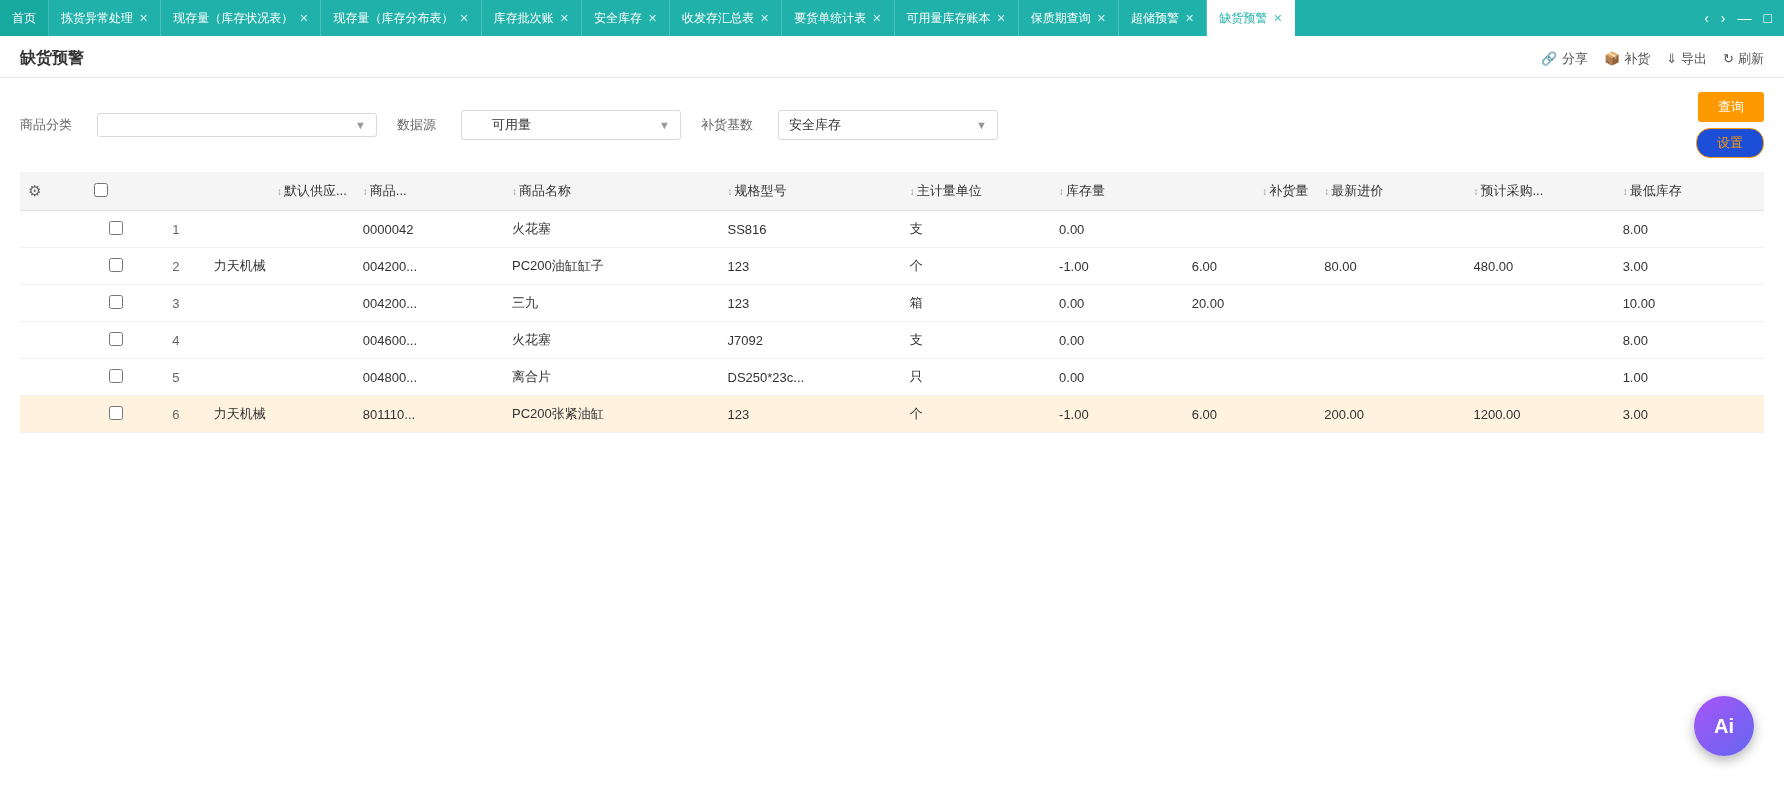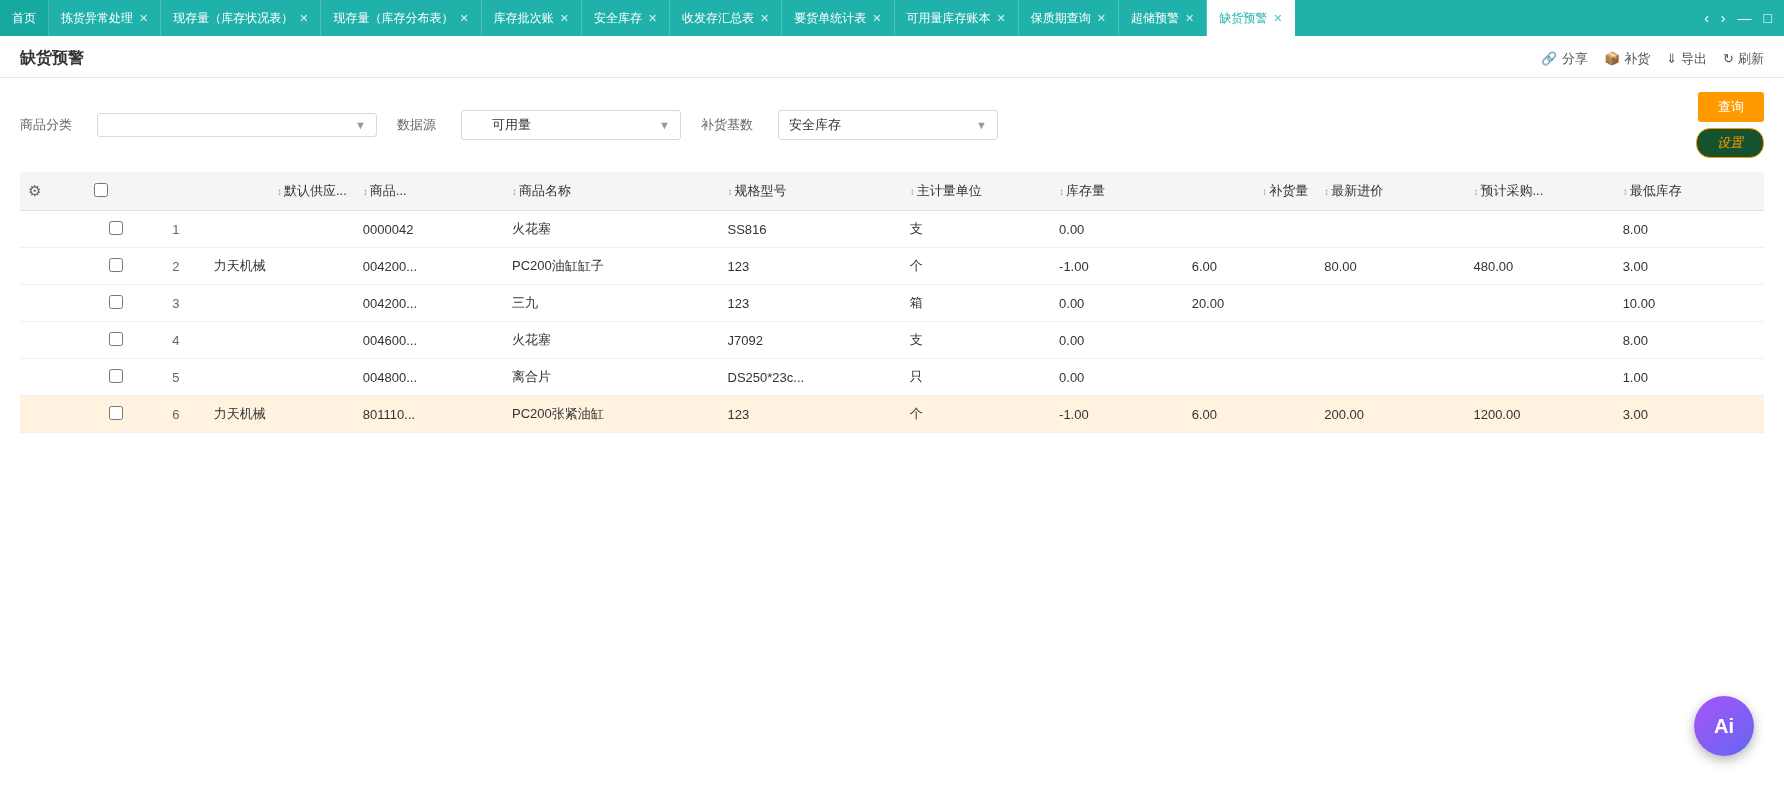--- a/index.html
+++ b/index.html
@@ -138,29 +138,28 @@
       background: #ff9900;
       color: #fff;
       border: none;
       border-radius: 3px;
       padding: 6px 20px;
       cursor: pointer;
       font-size: 13px;
       min-width: 60px;
     }
     .btn-settings {
-      background: #14532d;
+      background: #1d4ed8;
       color: #ff9900;
       border: 1px solid #ff9900;
       border-radius: 14px;
       padding: 5px 20px;
       cursor: pointer;
       font-size: 13px;
       min-width: 60px;
-      font-style: italic;
     }
 
     
     .table-container {
       padding: 0 20px;
       overflow-x: auto;
     }
     table {
       width: 100%;
       border-collapse: collapse;

